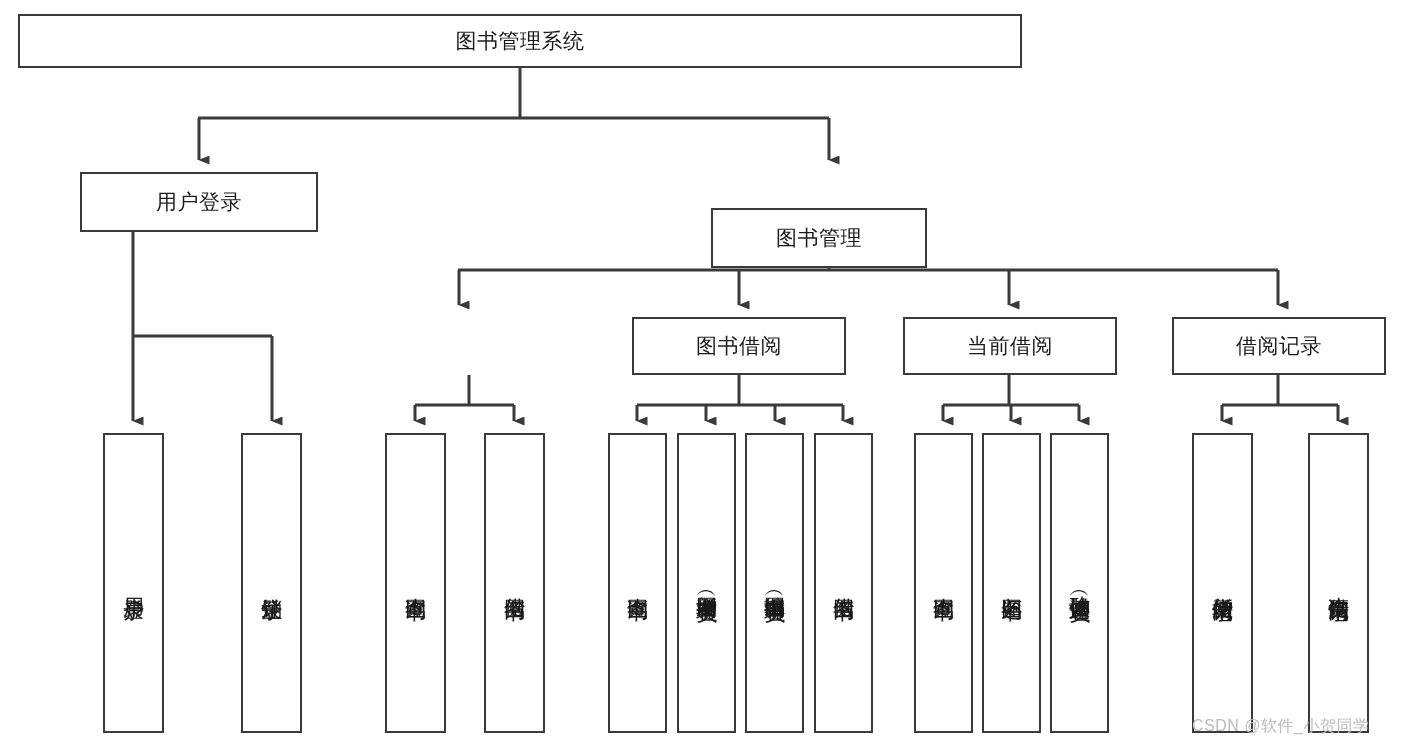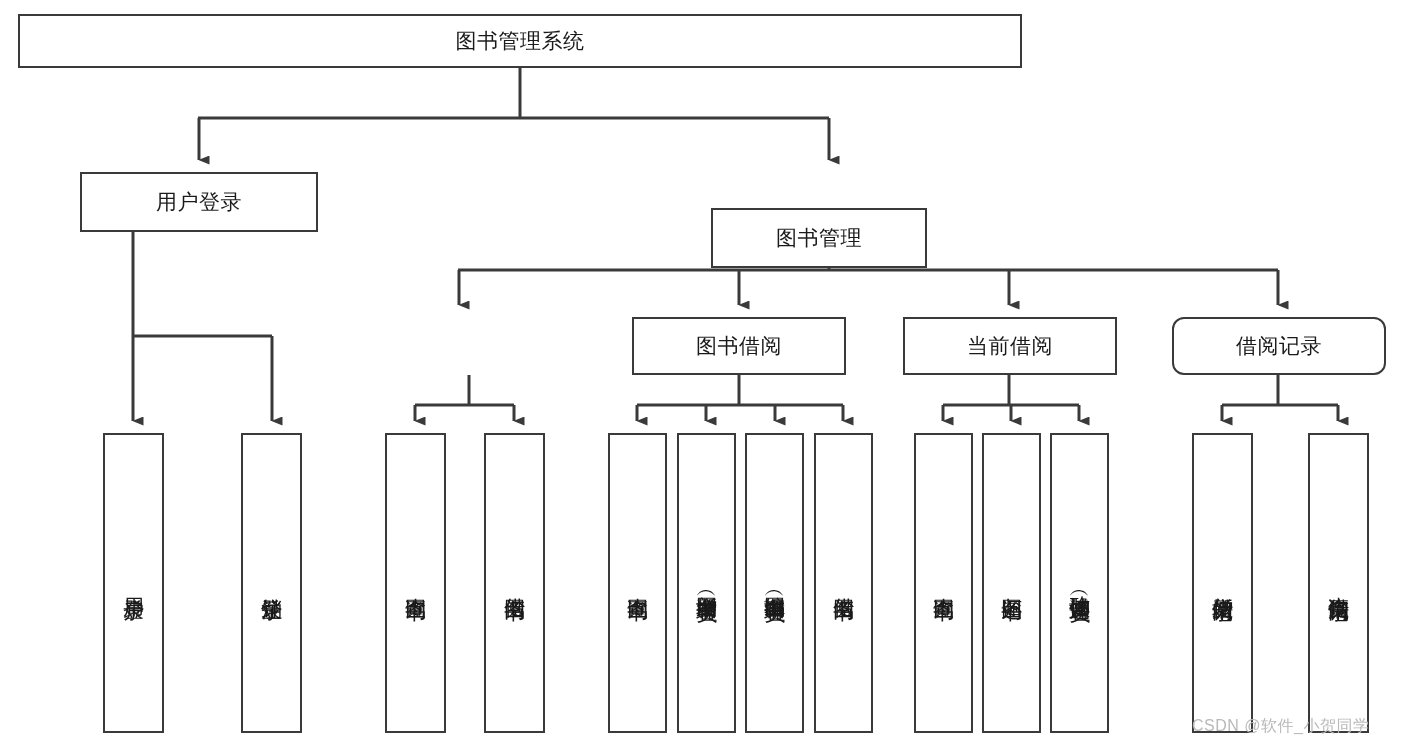--- a/index.html
+++ b/index.html
@@ -131,21 +131,21 @@
   <div class="node horiz" style="left:711px; top:172px; width:216px; height:60px;margin-top:36px;">
     <span class="label">图书管理</span>
   </div>
 
   <div class="node horiz" style="left:903px; top:317px; width:214px; height:58px;">
     <span class="label">当前借阅</span>
   </div>
   <div class="node horiz" style="left:632px; top:317px; width:214px; height:58px;">
     <span class="label">图书借阅</span>
   </div>
-  <div class="node horiz" style="left:1172px; top:317px; width:214px; height:58px;border-radius:12px;">
+  <div class="node horiz" style="left:1172px; top:317px; width:214px; height:58px;">
     <span class="label">借阅记录</span>
   </div>
 
   <div class="node vert" style="left:103px; top:433px; width:61px; height:300px;">
     <span class="label">用户登录</span>
   </div>
   <div class="node vert" style="left:241px; top:433px; width:61px; height:300px;">
     <span class="label">注销登录</span>
   </div>
   <div class="node vert" style="left:385px; top:433px; width:61px; height:300px;">

